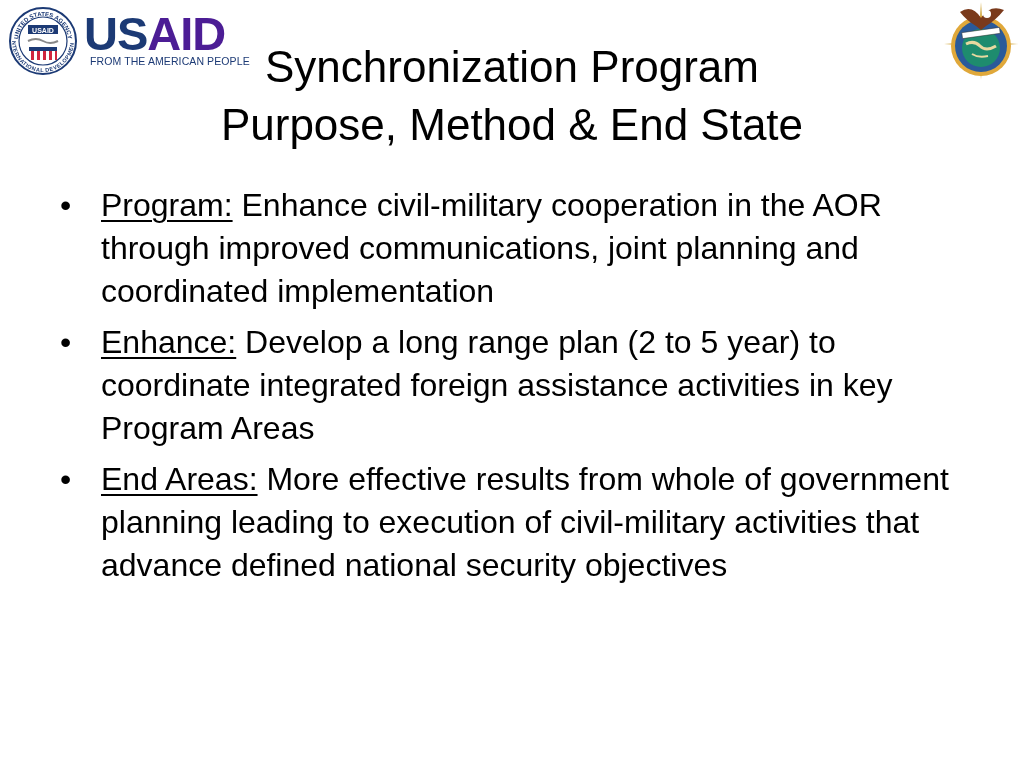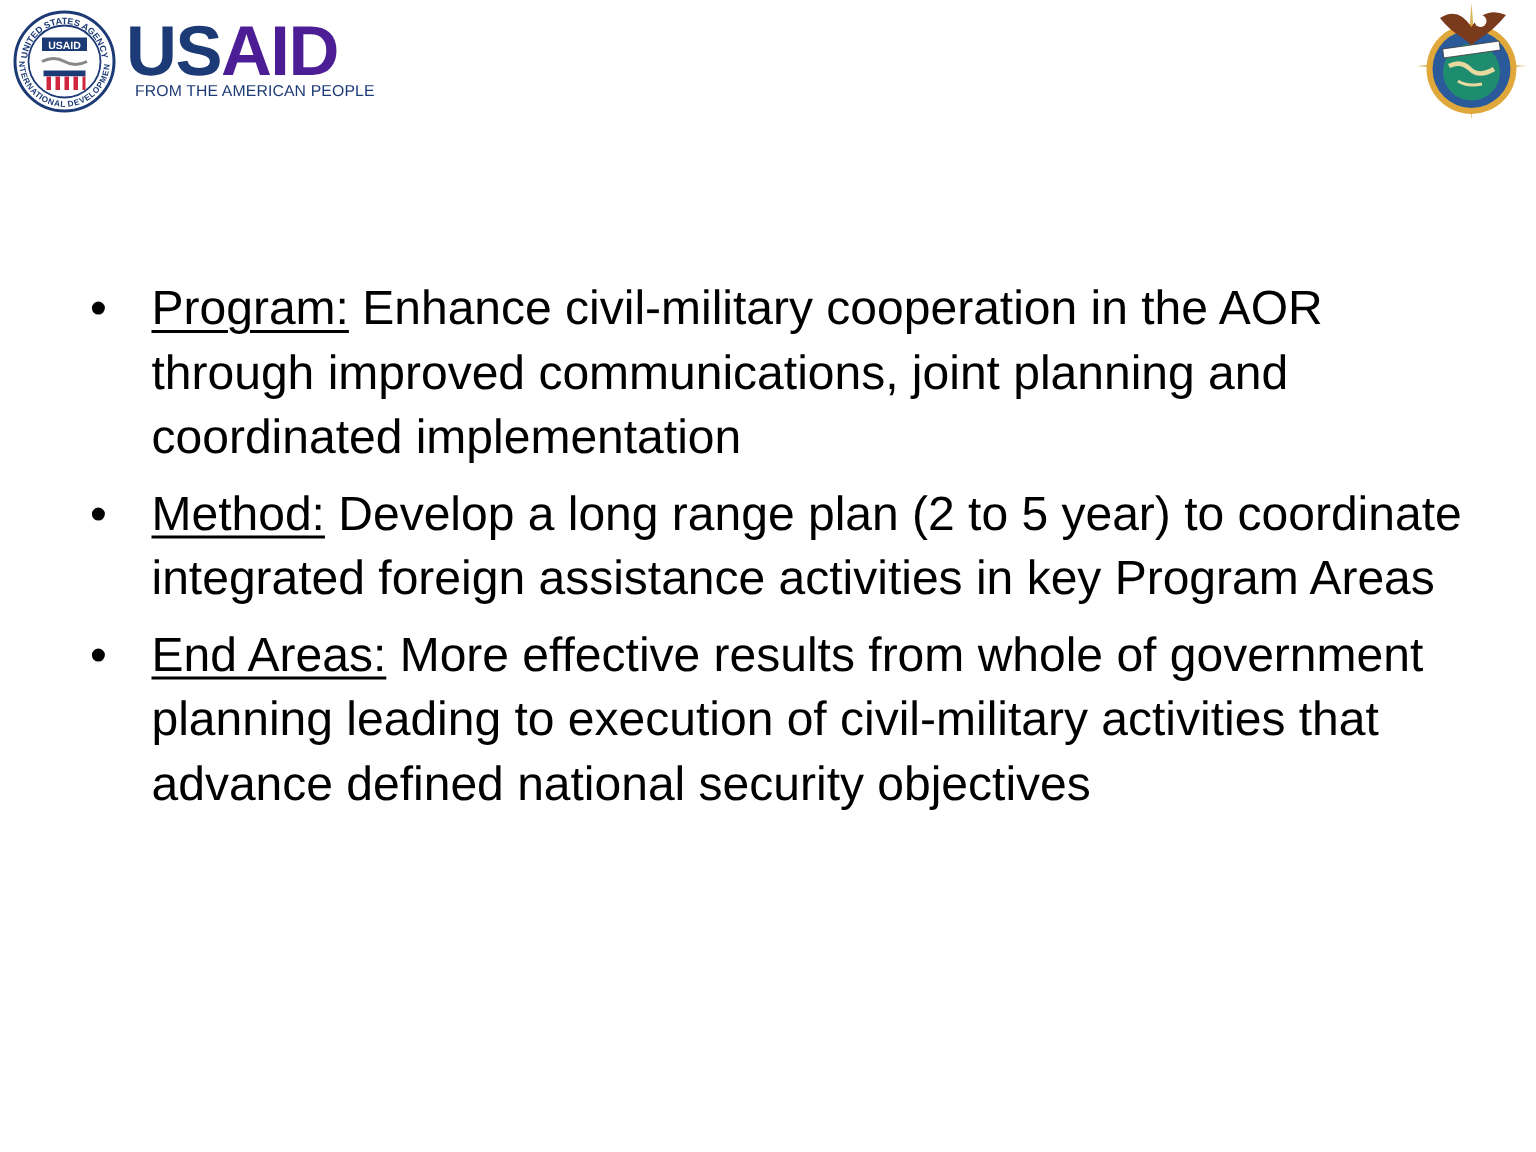--- a/index.html
+++ b/index.html
@@ -156,29 +156,33 @@
       <path d="M 24 44 Q 32 40 38 46 Q 44 52 54 46" stroke="#e8d9a0" stroke-width="3" fill="none"></path>
       <path d="M 30 54 Q 36 58 46 56" stroke="#e8d9a0" stroke-width="2" fill="none"></path>
 
       <rect x="20" y="30" width="38" height="6" fill="#ffffff" stroke="#333" stroke-width="0.5" transform="rotate(-8 39 33)"></rect>
 
       <path d="M 18 12 Q 30 4 39 18 Q 48 4 62 10 Q 54 20 44 26 L 39 30 L 34 26 Q 24 20 18 12 Z" fill="#7a3a1c"></path>
       <circle cx="45" cy="14" r="4" fill="#ffffff"></circle>
     </svg>
   </div>
 
+  <h1 class="title">
+    <span class="line line1">Synchronization Program</span>
+    <span class="line line2">Purpose, Method &amp; End State</span>
+  </h1>
 
   <ul class="bullets">
     <li class="bullet">
       <span class="dot">•</span>
       <span class="label">Program:</span><span> Enhance civil-military cooperation in the AOR through improved communications, joint planning and coordinated implementation</span>
     </li>
     <li class="bullet">
       <span class="dot">•</span>
-      <span class="label">Method:</span><span> Develop a long range plan (2 to 5 year) to coordinate integrated foreign assistance activities in key Program Areas</span>
+      <span class="label">Enhance:</span><span> Develop a long range plan (2 to 5 year) to coordinate integrated foreign assistance activities in key Program Areas</span>
     </li>
     <li class="bullet">
       <span class="dot">•</span>
       <span class="label">End Areas:</span><span> More effective results from whole of government planning leading to execution of civil-military activities that advance defined national security objectives</span>
     </li>
   </ul>
 
 </div>
 
 </body></html>

